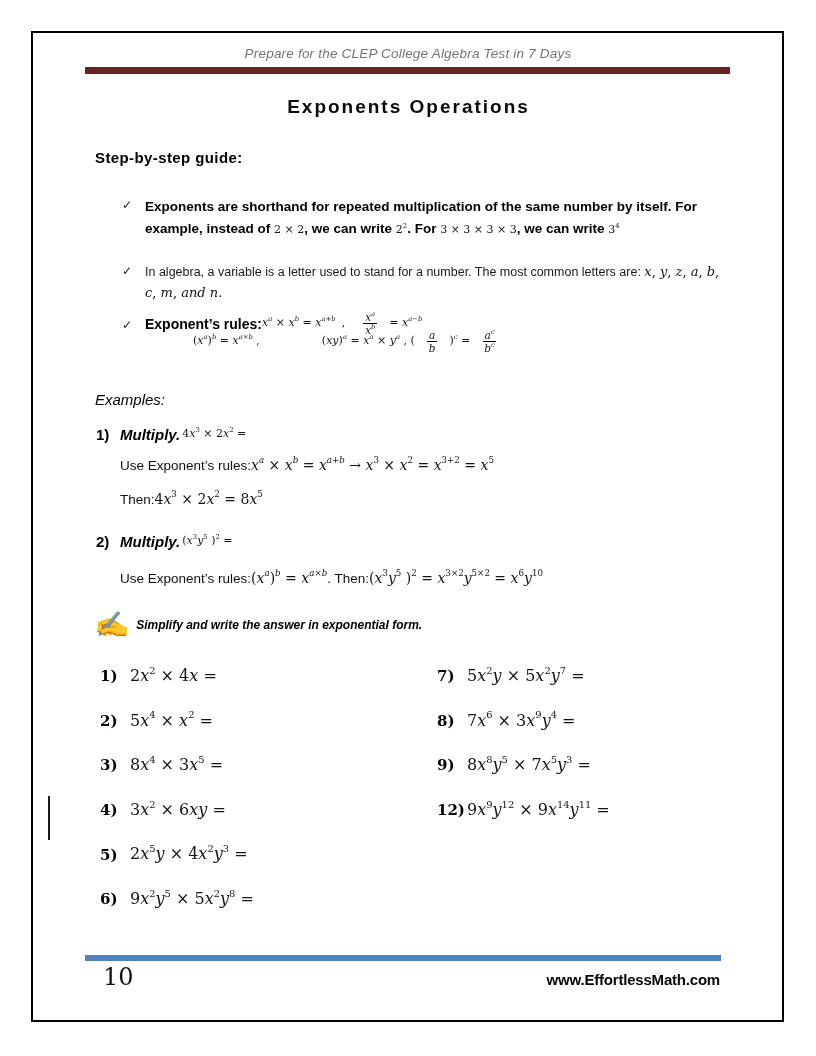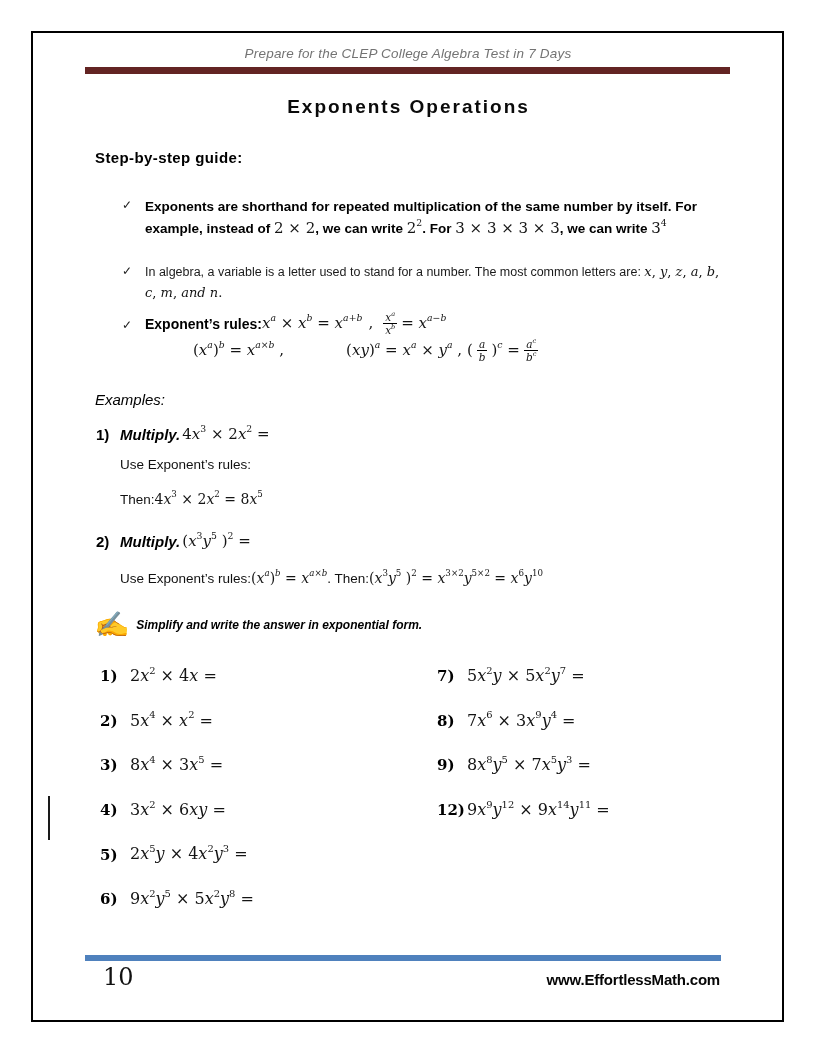--- a/index.html
+++ b/index.html
@@ -16,28 +16,28 @@
   .guide-heading{position:absolute;left:95px;top:149px;font-weight:bold;font-size:15px;letter-spacing:.4px;}
   .bullet{position:absolute;left:122px;display:flex;}
   .check{width:23px;flex:0 0 23px;font-size:12px;color:#222;padding-top:2px;}
   .b-text{width:585px;}
   .bullet-1{top:196px;}
   .bullet-1 .b-text{font-weight:bold;font-size:13.5px;line-height:22px;}
   .bullet-2{top:262px;}
   .bullet-2 .b-text{font-weight:normal;font-size:12.5px;line-height:21px;color:#1a1a1a;}
   .bullet-3{top:311px;align-items:center;}
   .bullet-3 .b-text{display:flex;align-items:center;font-weight:bold;font-size:14px;}
-  .math{font-family:"DejaVu Serif","Liberation Serif",serif;font-weight:normal;font-size:15px;color:#141414;line-height:1.15;}
+  .math{font-family:"DejaVu Serif","Liberation Serif",serif;font-weight:normal;font-size:11px;color:#141414;line-height:1.15;}
   .math i{font-family:inherit;}
   sup{font-size:62%;line-height:0;position:relative;top:-0.1em;}
   .frac{display:inline-flex;flex-direction:column;align-items:center;vertical-align:middle;
-    font-size:10.5px;line-height:1.15;margin:0 4px;}
+    font-size:10.5px;line-height:1.15;margin:0 12px;}
   .frac .fr-num{border-bottom:1px solid #000;padding:0 2px;text-align:center;}
   .frac .fr-den{padding:0 2px;text-align:center;}
-  .rules-line2{position:absolute;left:193px;top:338px;display:flex;align-items:center;}
+  .rules-line2{position:absolute;left:193px;top:329px;display:flex;align-items:center;}
   .rules-gap{display:inline-block;width:62px;}
   .examples-heading{position:absolute;left:95px;top:391px;font-weight:normal;font-style:italic;font-size:15px;}
   .ex-line1{position:absolute;left:96px;display:flex;align-items:center;}
   .ex-num{font-weight:bold;font-size:15px;width:24px;}
   .ex-verb{font-weight:bold;font-style:italic;font-size:15px;margin-right:2px;}
   .ex-step{position:absolute;left:120px;display:flex;align-items:center;font-size:13.5px;}
   .step-label{font-family:"Liberation Sans",sans-serif;color:#111;}
   .ex-step .math{font-size:14px;}
   .ex1-line1{top:426px;}
   .ex1-step{top:457px;}
@@ -112,20 +112,21 @@
 
 <div class="examples-heading">Examples:</div>
 
 <div class="ex-line1 ex1-line1">
   <span class="ex-num">1)</span>
   <span class="ex-verb">Multiply.</span>
   <span class="math">4<i>x</i><sup>3</sup> × 2<i>x</i><sup>2</sup> =</span>
 </div>
 <div class="ex-step ex1-step">
   <span class="step-label">Use Exponent’s rules: </span>
+  <span class="math"><i>x</i><sup><i>a</i></sup> × <i>x</i><sup><i>b</i></sup> = <i>x</i><sup><i>a</i>+<i>b</i></sup> → <i>x</i><sup>3</sup> × <i>x</i><sup>2</sup> = <i>x</i><sup>3+2</sup> = <i>x</i><sup>5</sup></span>
 </div>
 <div class="ex-step ex1-then">
   <span class="step-label">Then: </span>
   <span class="math">4<i>x</i><sup>3</sup> × 2<i>x</i><sup>2</sup> = 8<i>x</i><sup>5</sup></span>
 </div>
 
 <div class="ex-line1 ex2-line1">
   <span class="ex-num">2)</span>
   <span class="ex-verb">Multiply.</span>
   <span class="math">(<i>x</i><sup>3</sup><i>y</i><sup>5</sup> )<sup>2</sup> =</span>

